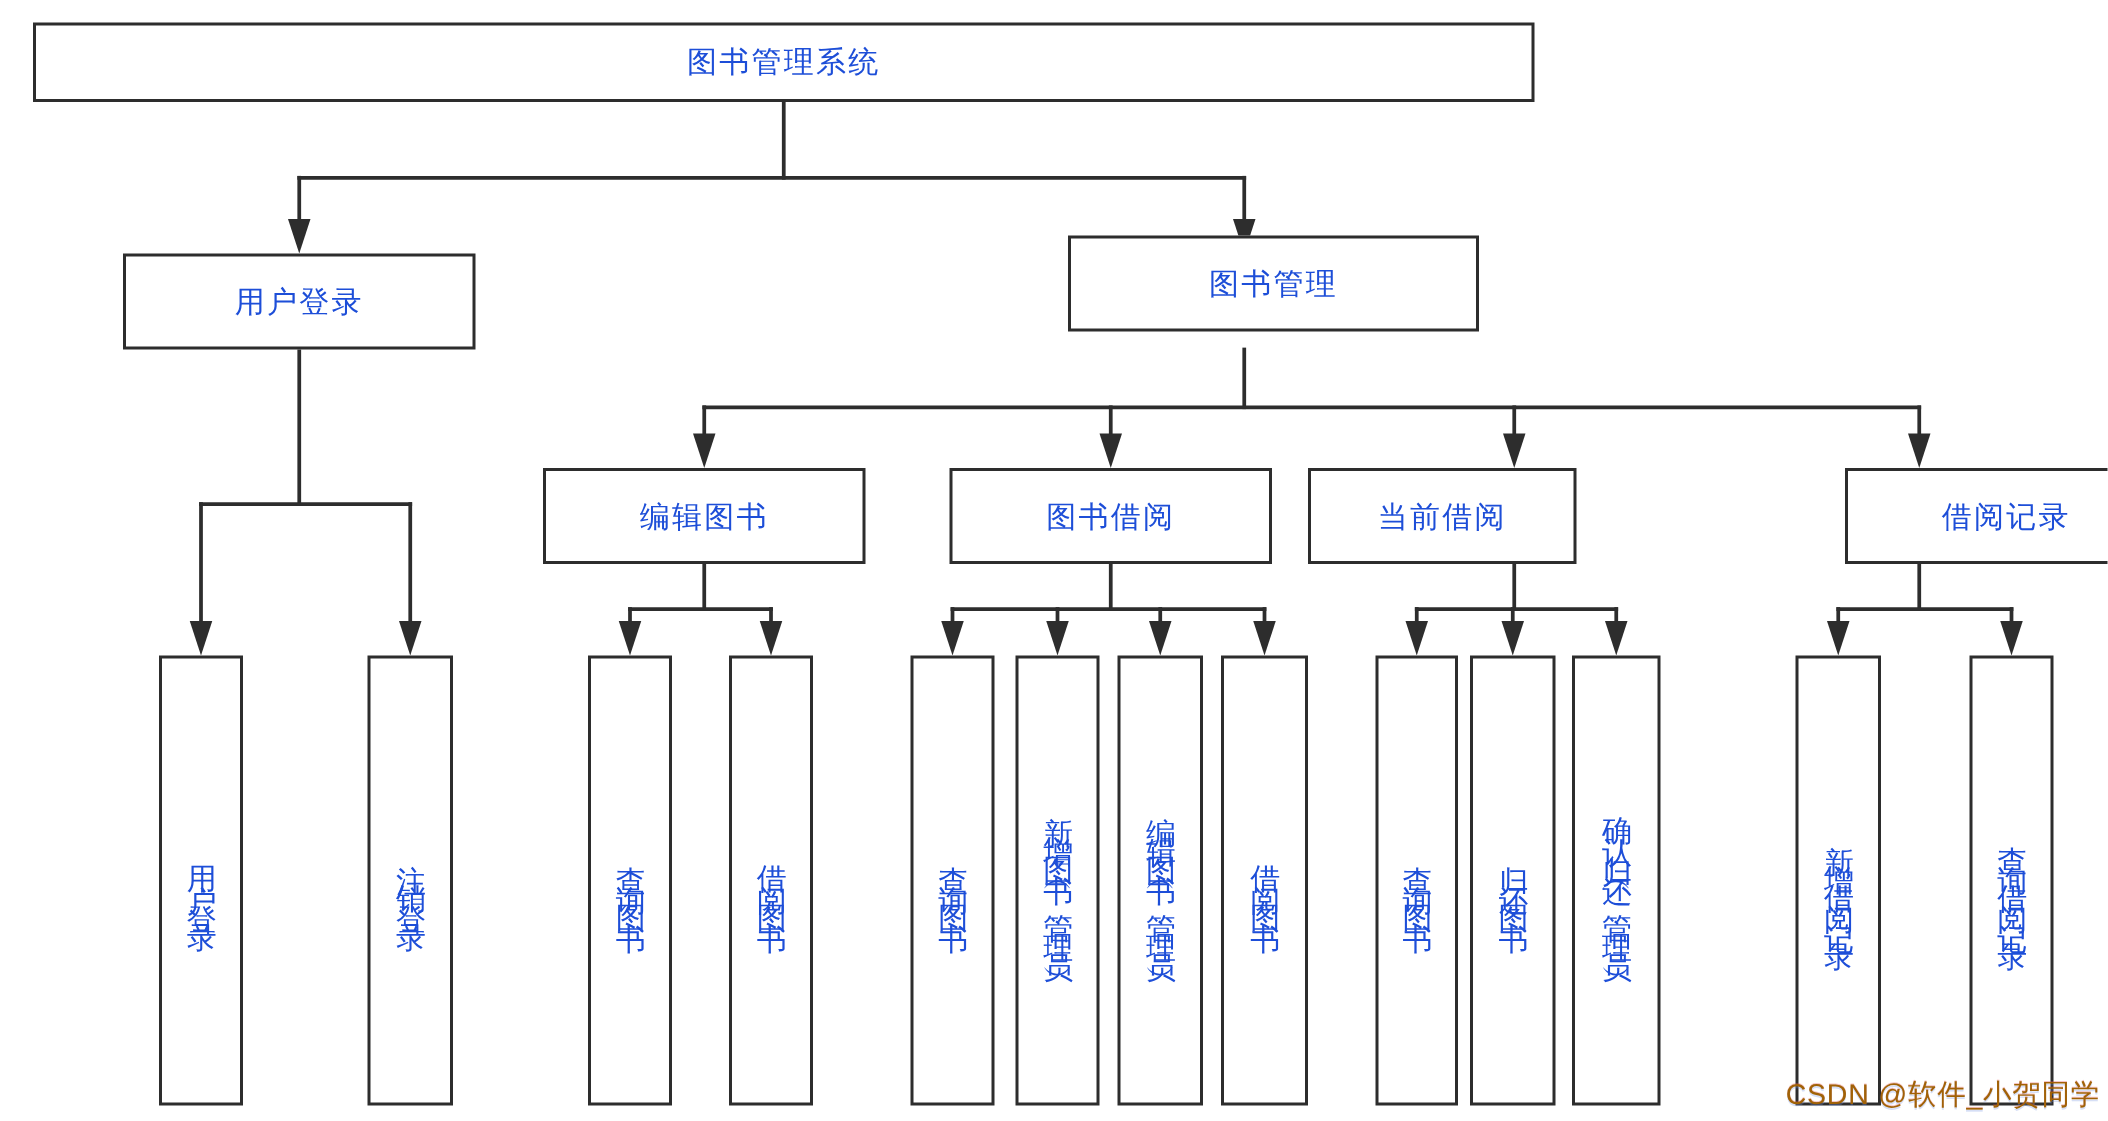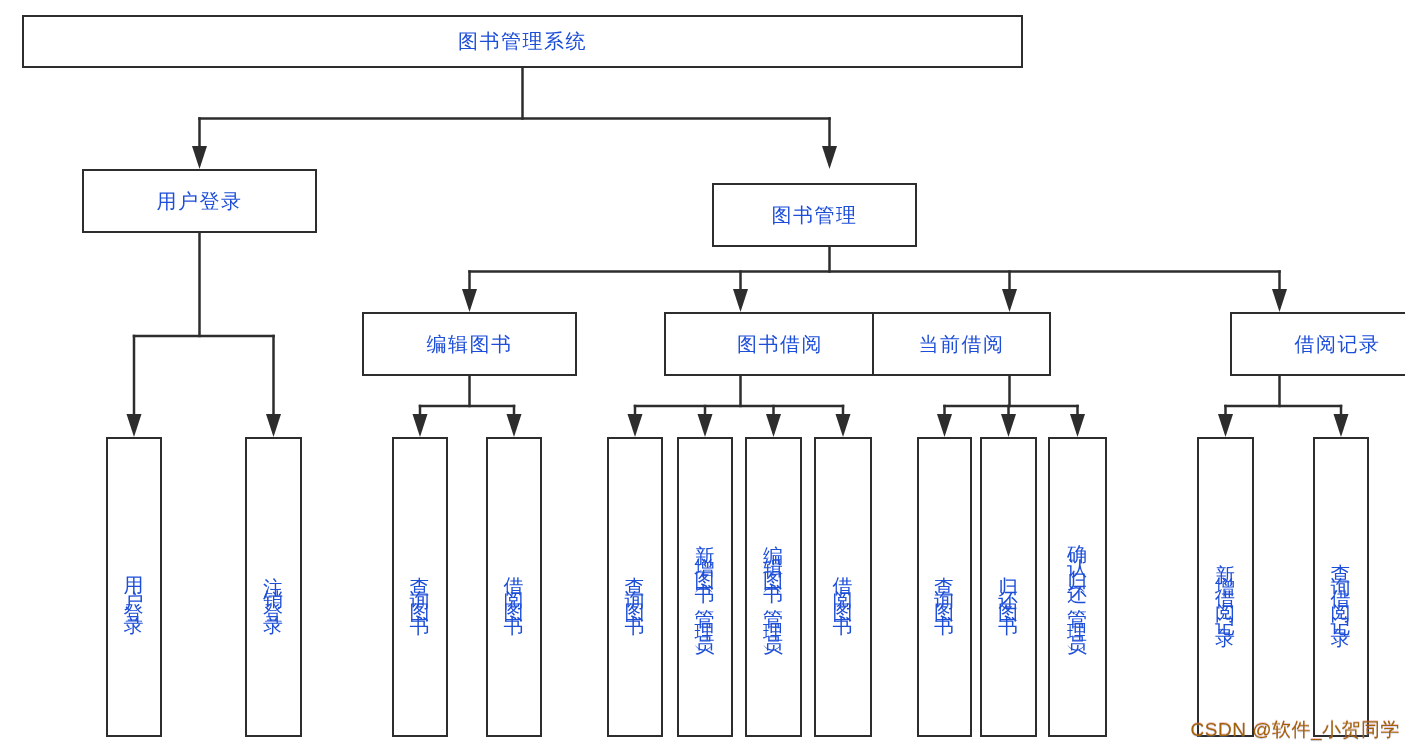--- a/index.html
+++ b/index.html
@@ -98,24 +98,24 @@
     <polygon points="1001,414 1016,414 1008.5,437"></polygon>
     <polygon points="1070,414 1085,414 1077.5,437"></polygon>
     <polygon points="1218,414 1233,414 1225.5,437"></polygon>
     <polygon points="1333.5,414 1348.5,414 1341,437"></polygon>
   </g>
 </svg>
 
 <div class="node" style="left:22px; top:15px; width:1001px; height:53px;">图书管理系统</div>
 
 <div class="node" style="left:82px; top:169px; width:235px; height:64px;">用户登录</div>
-<div class="node" style="left:712px; top:183px; width:205px; height:64px;">图书管理</div>
+<div class="node" style="left:712px; top:157px; width:274px; height:64px;">图书管理</div>
 
 <div class="node" style="left:362px; top:312px; width:215px; height:64px;">编辑图书</div>
-<div class="node" style="left:633px; top:312px; width:232px; height:64px;margin-left:31px;">图书借阅</div>
+<div class="node" style="left:633px; top:312px; width:215px; height:64px;">图书借阅</div>
 <div class="node" style="left:872px; top:312px; width:179px; height:64px;">当前借阅</div>
 <div class="node" style="left:1230px; top:312px; width:215px; height:64px;">借阅记录</div>
 
 <div class="node node-v" style="left:106px; top:437px; width:56px; height:300px;">用户登录</div>
 <div class="node node-v" style="left:245px; top:437px; width:57px; height:300px;">注销登录</div>
 
 <div class="node node-v" style="left:392px; top:437px; width:56px; height:300px;">查询图书</div>
 <div class="node node-v" style="left:486px; top:437px; width:56px; height:300px;">借阅图书</div>
 
 <div class="node node-v" style="left:607px; top:437px; width:56px; height:300px;">查询图书</div>

